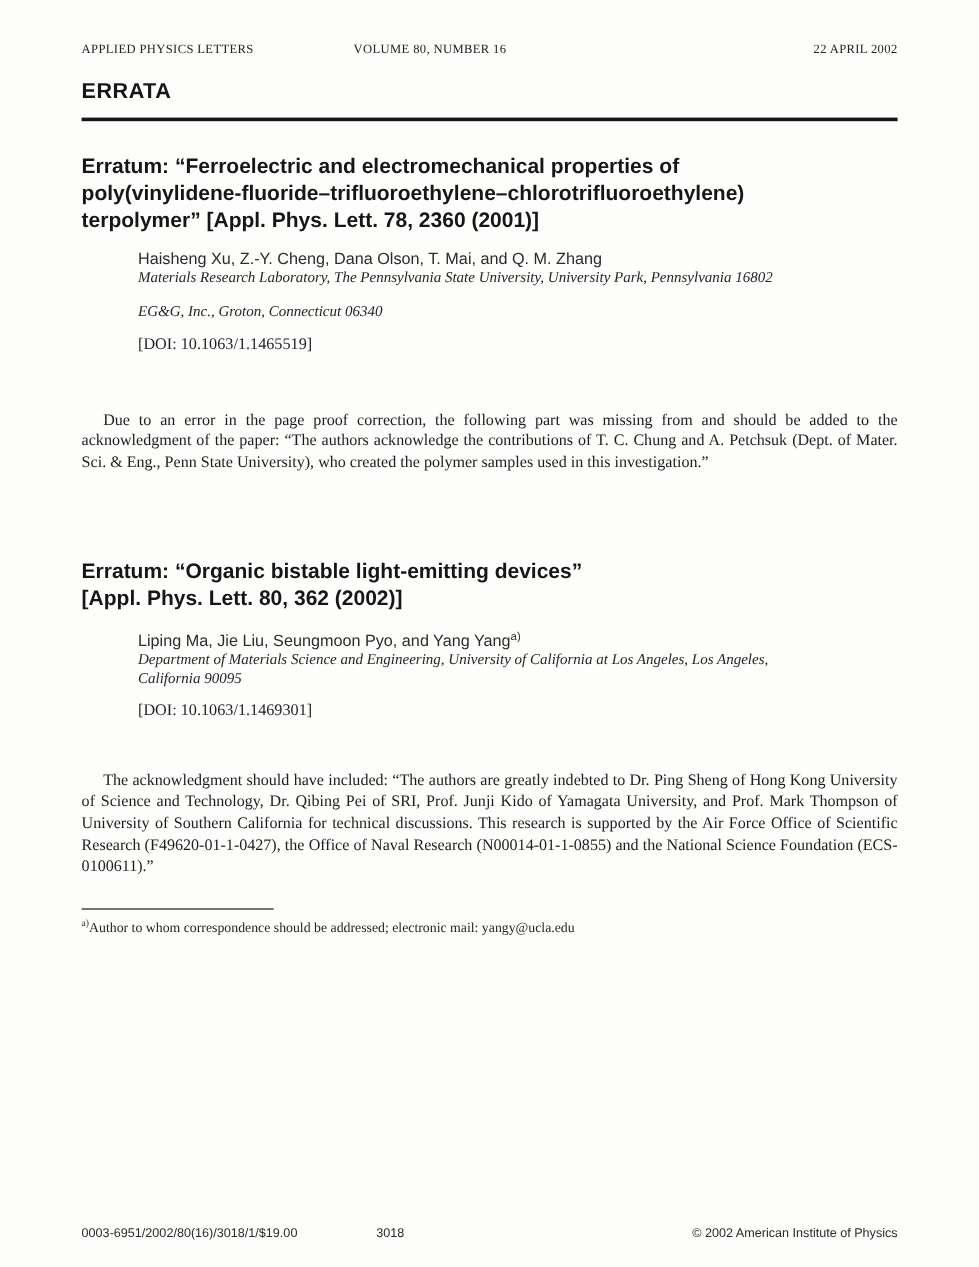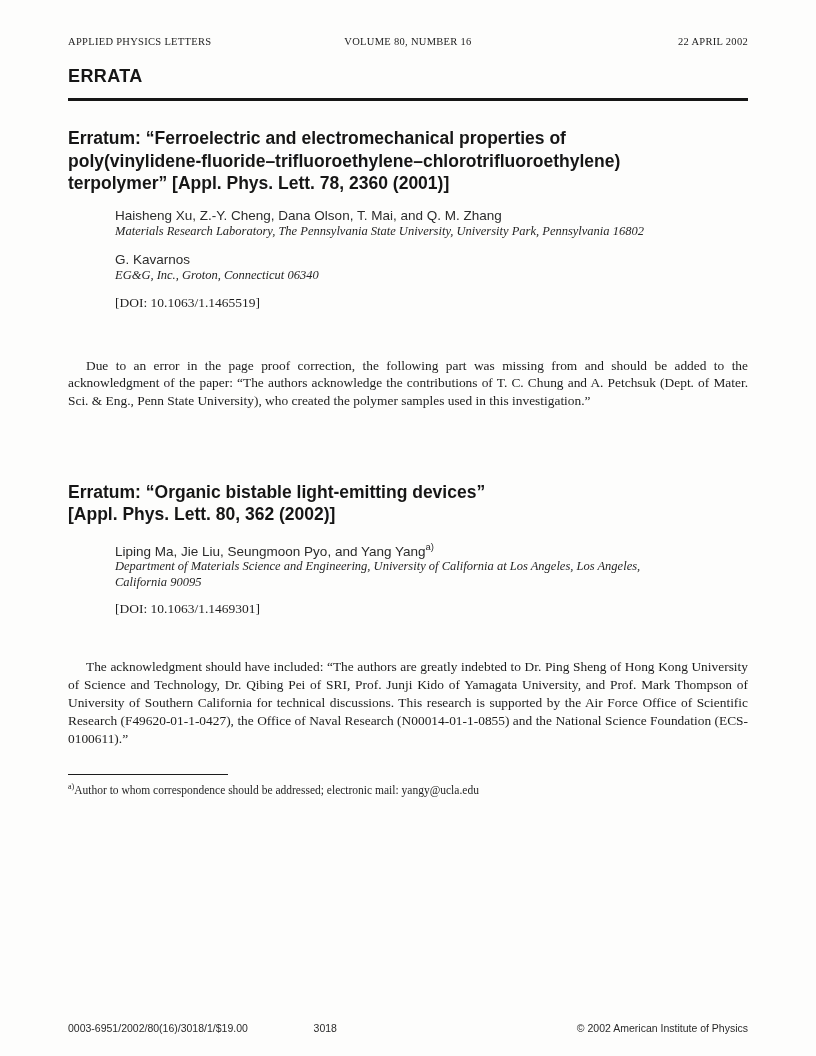--- a/index.html
+++ b/index.html
@@ -16,21 +16,21 @@
   .content { padding: 36px 68px 0 68px; }
 
   
   .running-header {
     display: flex; align-items: baseline;
     font-family: "Liberation Serif", serif;
     font-size: 10.5px; letter-spacing: 0.3px;
     color: #222;
   }
   .running-header .left  { flex: 1; text-align: left; }
-  .running-header .mid   { flex: 1; text-align: center; }
+  .running-header .mid   { flex: 1; }
   .running-header .right { flex: 1; text-align: right; }
 
   .section-heading {
     margin-top: 19px;
     font-family: "Liberation Sans", sans-serif;
     font-weight: bold; font-size: 18px; letter-spacing: 0.4px;
     color: #161616;
   }
   .heading-rule {
     margin-top: 11px;
@@ -111,21 +111,20 @@
         <div>poly(vinylidene-fluoride–trifluoroethylene–chlorotrifluoroethylene)</div>
         <div>terpolymer” [Appl. Phys. Lett. 78, 2360 (2001)]</div>
       </div>
 
       <div class="author-block">
         <div class="author-group">
           <div class="author-names">Haisheng Xu, Z.-Y. Cheng, Dana Olson, T. Mai, and Q. M. Zhang</div>
           <div class="affiliation">Materials Research Laboratory, The Pennsylvania State University, University Park, Pennsylvania 16802</div>
         </div>
         <div class="author-group">
-          <div class="author-names">G. Kavarnos</div>
           <div class="affiliation">EG&amp;G, Inc., Groton, Connecticut 06340</div>
         </div>
         <div class="doi-line">[DOI: 10.1063/1.1465519]</div>
       </div>
 
       <p class="body-para body-para-1">Due to an error in the page proof correction, the following part was missing from and should be added to the acknowledgment of the paper: “The authors acknowledge the contributions of T. C. Chung and A. Petchsuk (Dept. of Mater. Sci. &amp; Eng., Penn State University), who created the polymer samples used in this investigation.”</p>
     </div>
 
     <div class="article">
       <div class="article-title article-title-2">

